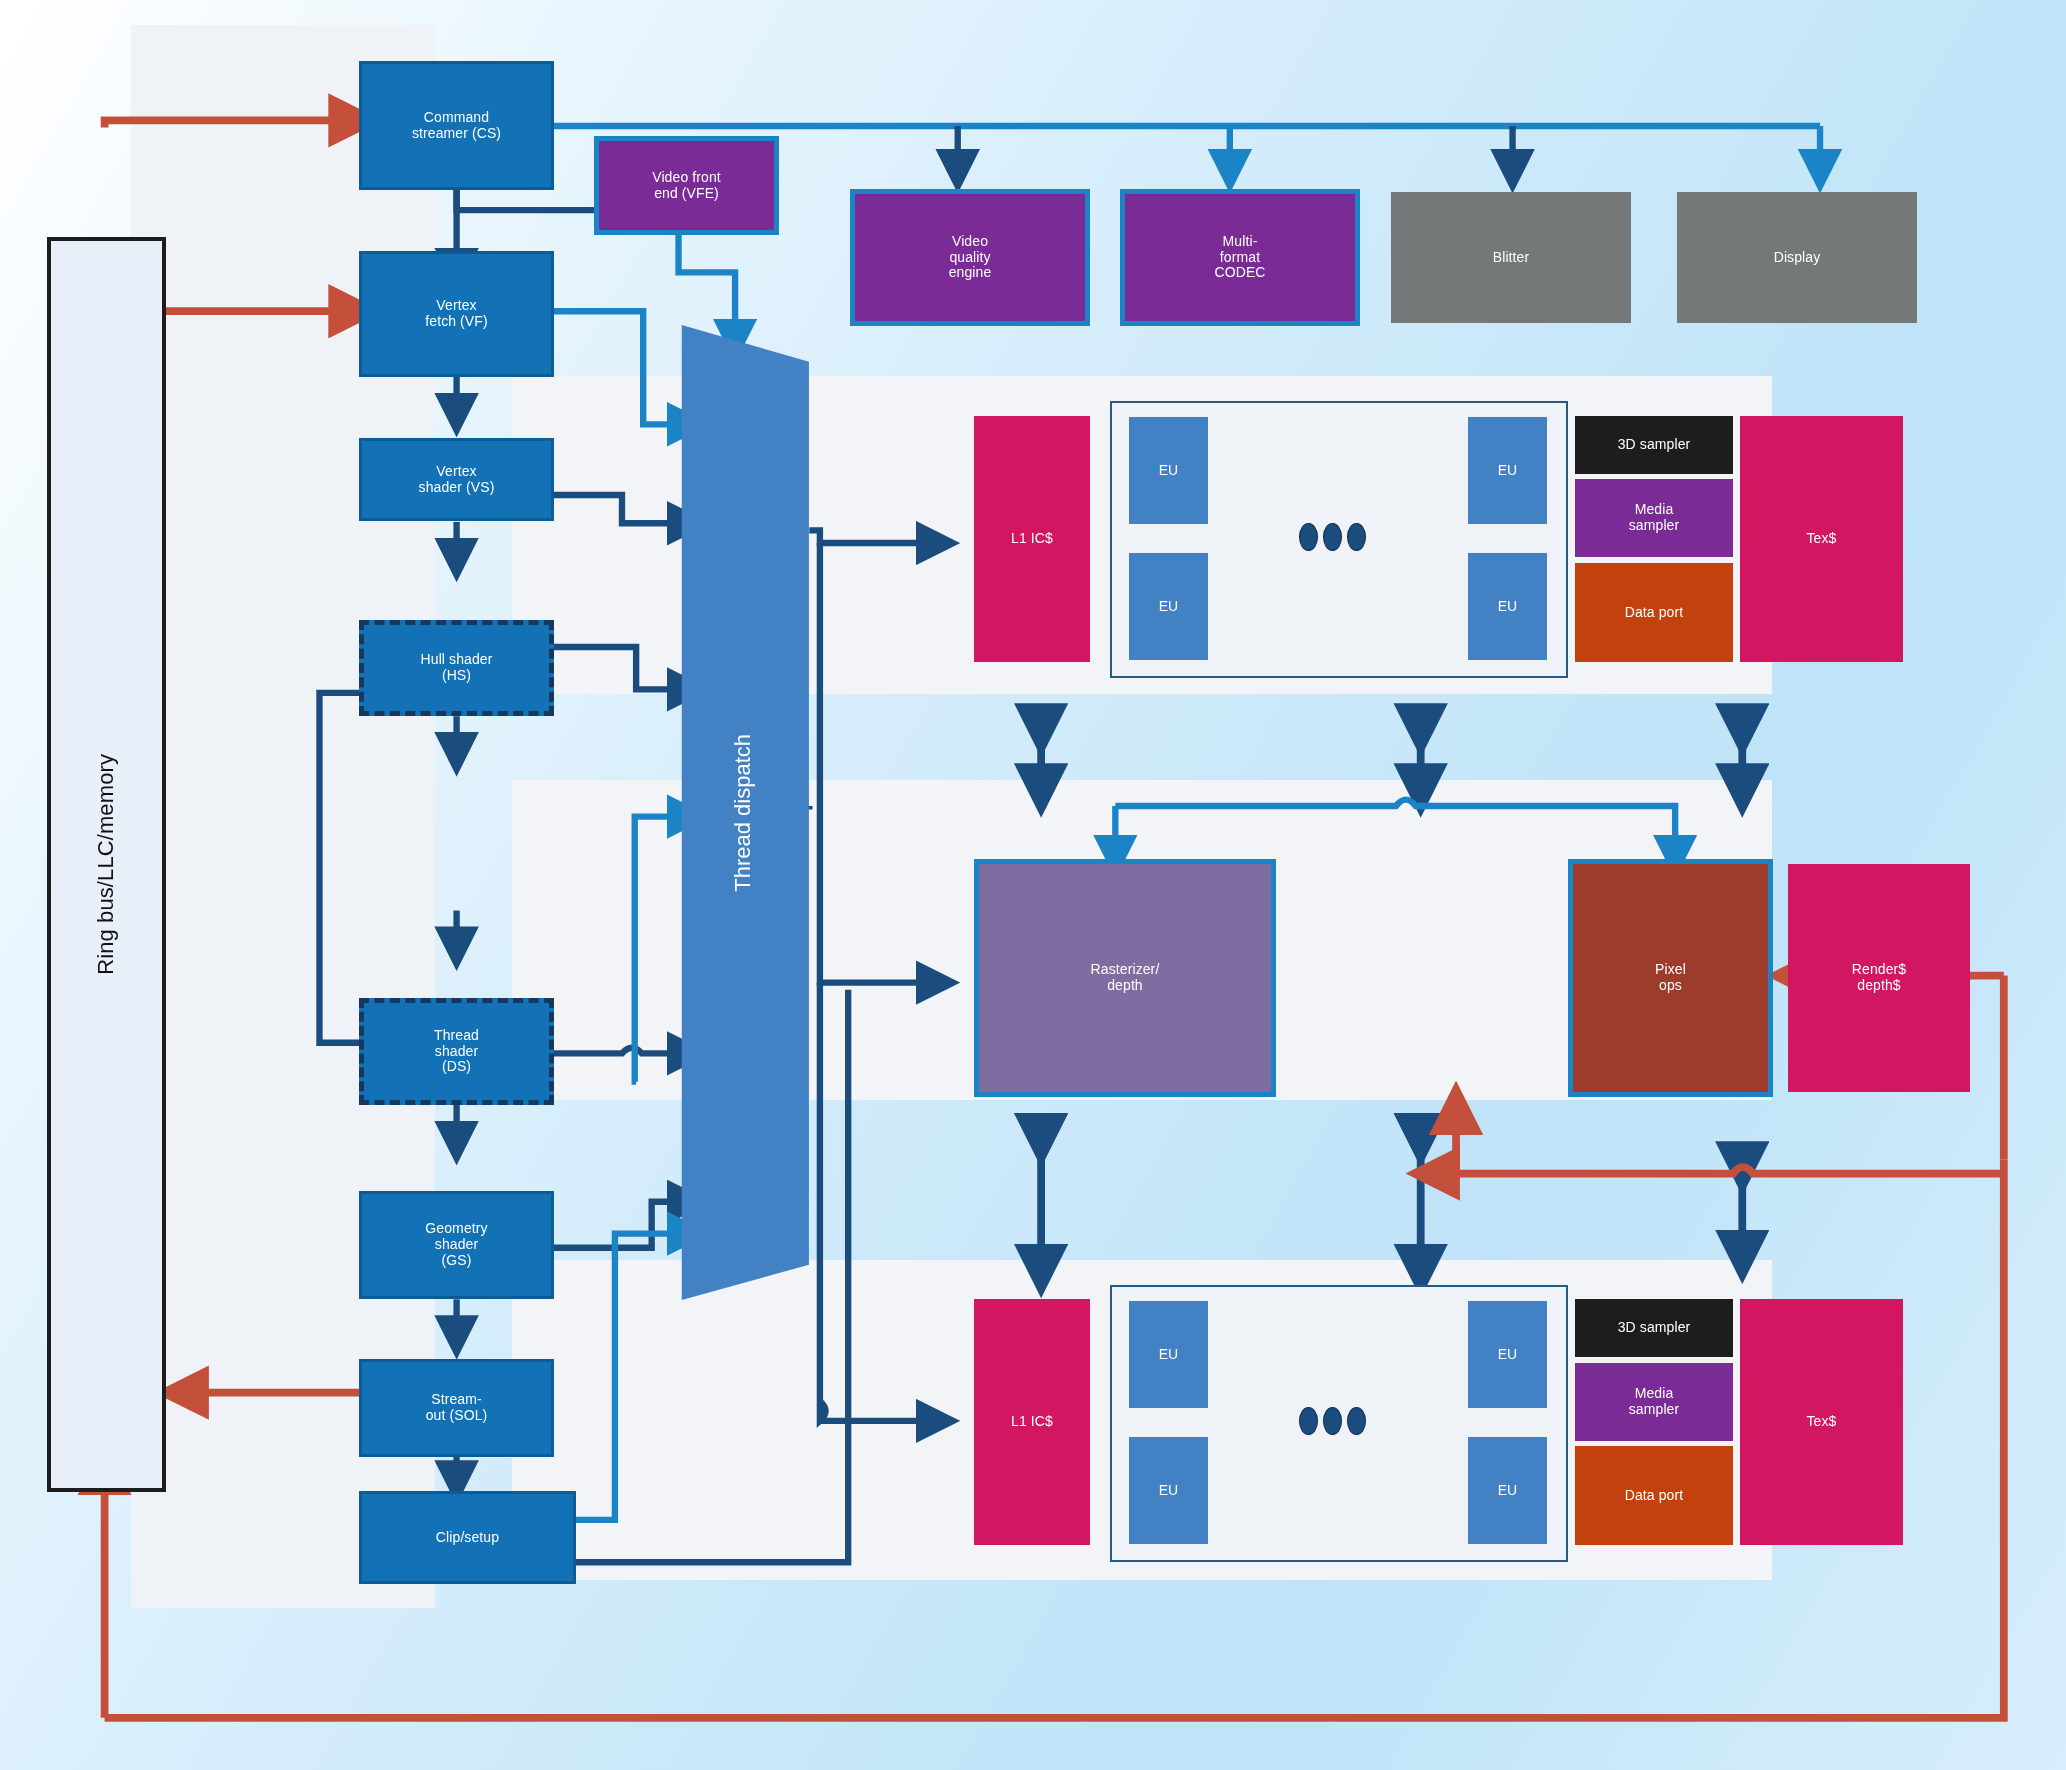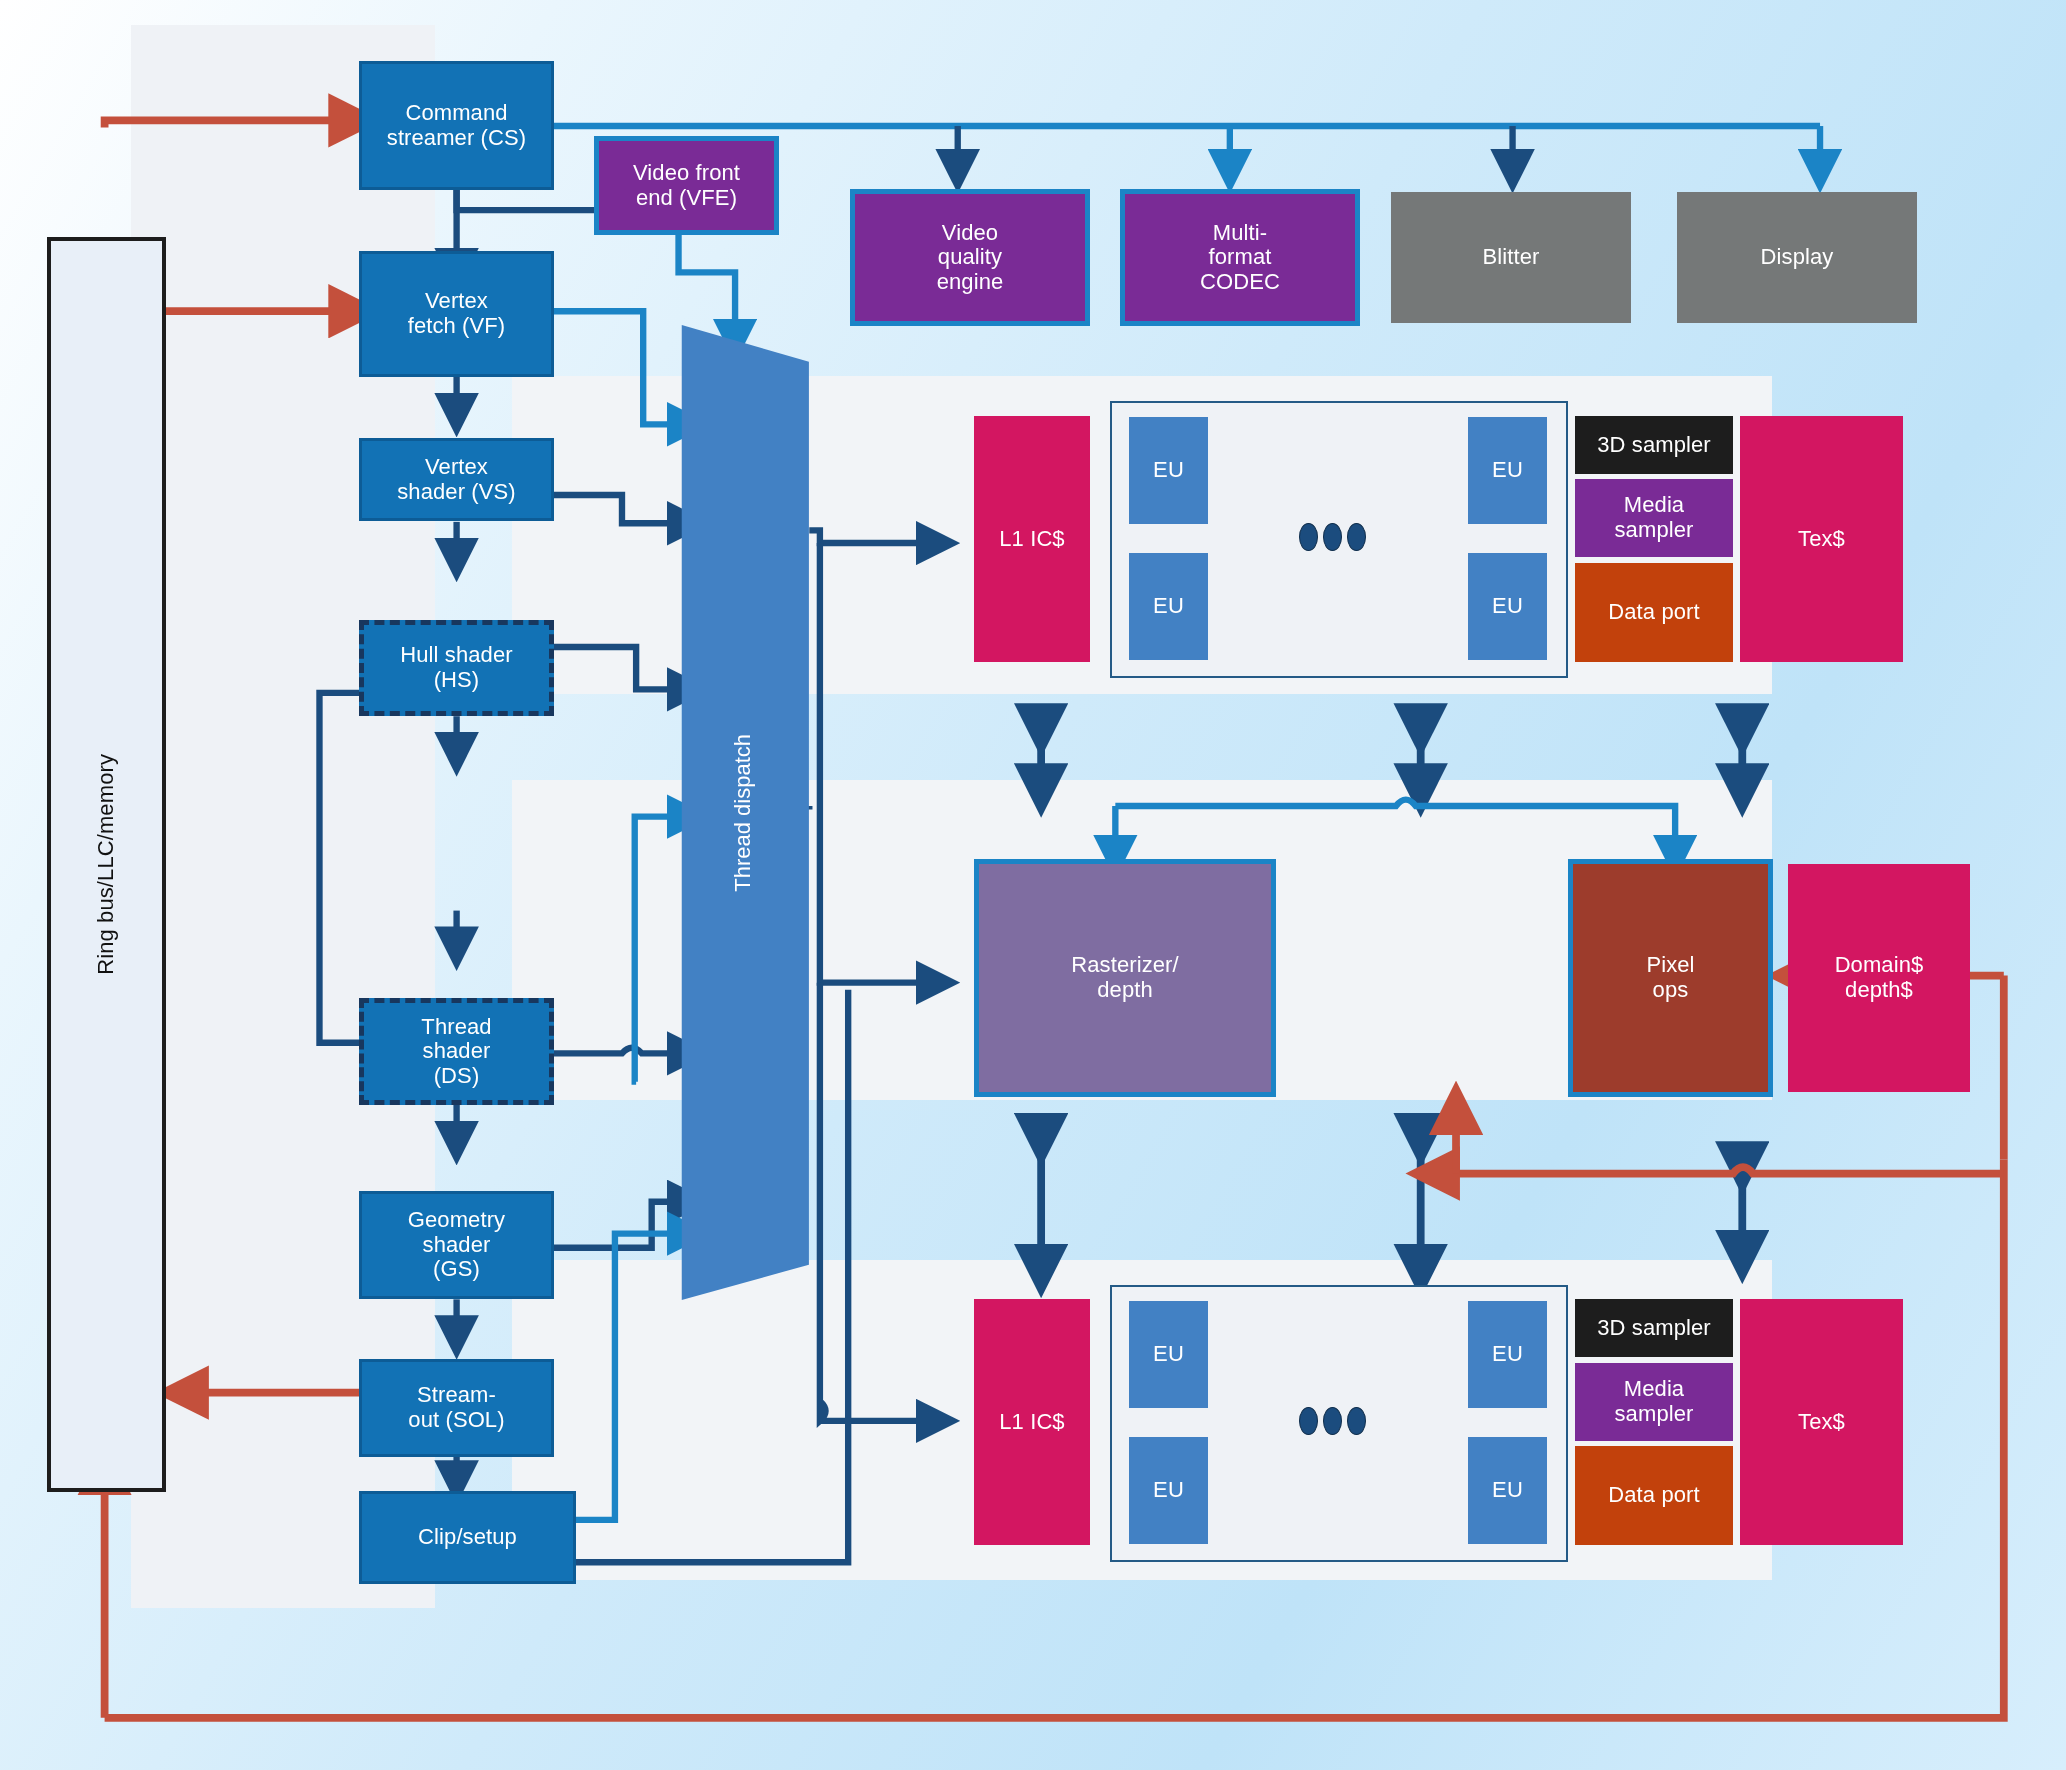--- a/index.html
+++ b/index.html
@@ -14,21 +14,21 @@
   .abs { position:absolute; }
 
   
   .panel-left   { background:#eff2f6; }
   .panel-block  { background:#f2f4f7; }
 
   
   .box {
     display:flex; align-items:center; justify-content:center;
     text-align:center; color:#fff; line-height:1.12;
-    font-size:22px; letter-spacing:0.1px;
+    font-size:14px; letter-spacing:0.1px;
   }
   .b-pipe   { background:#1272b5; border:3.5px solid #0d5c96; }
   .b-dashed { background:#1272b5; border:5px dashed #18375e; }
   .b-purple { background:#7a2b96; border:5px solid #1b84c6; }
   .b-gray   { background:#757878; }
   .b-pink   { background:#d31661; }
   .b-pinkb  { background:#d31661; border:5px solid #1b84c6; }
   .b-eu     { background:#4281c4; }
   .b-black  { background:#1d1d1d; }
   .b-msamp  { background:#7a2b96; }
@@ -282,21 +282,21 @@
 
   <div class="abs box b-rast" style="left:974px; top:859px; width:302px; height:238px;">
     <span style="white-space:pre-line">Rasterizer/
 depth</span>
   </div>
   <div class="abs box b-pix" style="left:1568px; top:859px; width:205px; height:238px;">
     <span style="white-space:pre-line">Pixel
 ops</span>
   </div>
   <div class="abs box b-pink" style="left:1788px; top:864px; width:182px; height:228px;">
-    <span style="white-space:pre-line">Domain$
+    <span style="white-space:pre-line">Render$
 depth$</span>
   </div>
 
   <div class="abs box b-pink" style="left:974px; top:1299px; width:116px; height:246px;">
     <span>L1 IC$</span>
   </div>
   <div class="abs b-euwrap" style="left:1110px; top:1285px; width:458px; height:277px;">
     <div class="abs box b-eu" style="left:17px; top:14px; width:79px; height:107px;">
       <span>EU</span>
       </div>

